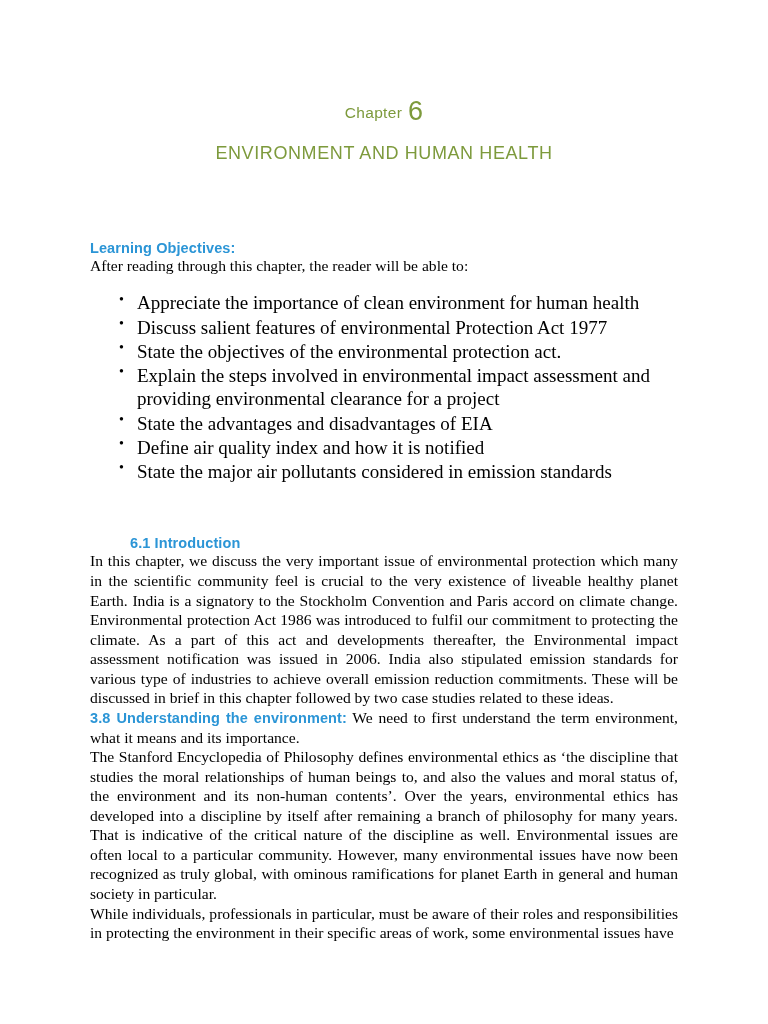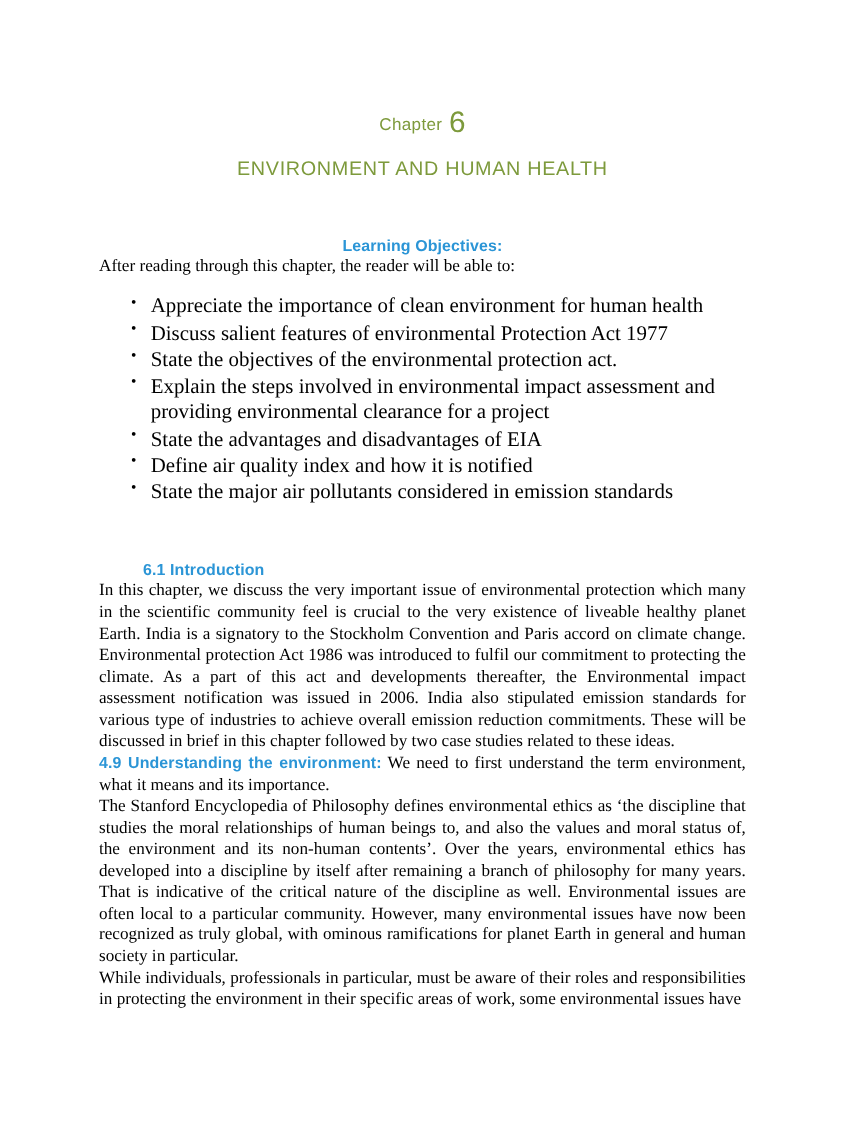--- a/index.html
+++ b/index.html
@@ -68,22 +68,21 @@
   
   .blue-heading {
     font-family: "Liberation Sans", "DejaVu Sans", sans-serif;
     font-size: 14.5px;
     font-weight: bold;
     color: #2b95d6;
     letter-spacing: 0.1px;
   }
 
   .lo-heading {
-    margin-top: 52px;
-    text-align: center;
+    margin-top: 76px;
   }
 
   
   p.body {
     font-size: 15.6px;
     line-height: 1.255;
     text-align: justify;
     margin: 0;
   }
   p.body.left-align {
@@ -158,20 +157,20 @@
       <li>Explain the steps involved in environmental impact assessment and providing environmental clearance for a project</li>
       <li>State the advantages and disadvantages of EIA</li>
       <li>Define air quality index and how it is notified</li>
       <li>State the major air pollutants considered in emission standards</li>
     </ul>
 
     <div class="blue-heading sec-heading-61">6.1 Introduction</div>
 
     <p class="body para-61">In this chapter, we discuss the very important issue of environmental protection which many in the scientific community feel is crucial to the very existence of liveable healthy planet Earth. India is a signatory to the Stockholm Convention and Paris accord on climate change. Environmental protection Act 1986 was introduced to fulfil our commitment to protecting the climate. As a part of this act and developments thereafter, the Environmental impact assessment notification was issued in 2006. India also stipulated emission standards for various type of industries to achieve overall emission reduction commitments. These will be discussed in brief in this chapter followed by two case studies related to these ideas.</p>
 
-    <p class="body sec-62-block"><span class="blue-heading">4.9 Understanding the environment:</span><span> We need to first understand the term environment, what it means and its importance.</span></p>
+    <p class="body sec-62-block"><span class="blue-heading">3.8 Understanding the environment:</span><span> We need to first understand the term environment, what it means and its importance.</span></p>
 
     <p class="body para-62a">The Stanford Encyclopedia of Philosophy defines environmental ethics as ‘the discipline that studies the moral relationships of human beings to, and also the values and moral status of, the environment and its non-human contents’. Over the years, environmental ethics has developed into a discipline by itself after remaining a branch of philosophy for many years. That is indicative of the critical nature of the discipline as well. Environmental issues are often local to a particular community. However, many environmental issues have now been recognized as truly global, with ominous ramifications for planet Earth in general and human society in particular.</p>
 
     <p class="body para-62b">While individuals, professionals in particular, must be aware of their roles and responsibilities in protecting the environment in their specific areas of work, some environmental issues have</p>
 
   </div>
 </div>
 
 </body></html>

